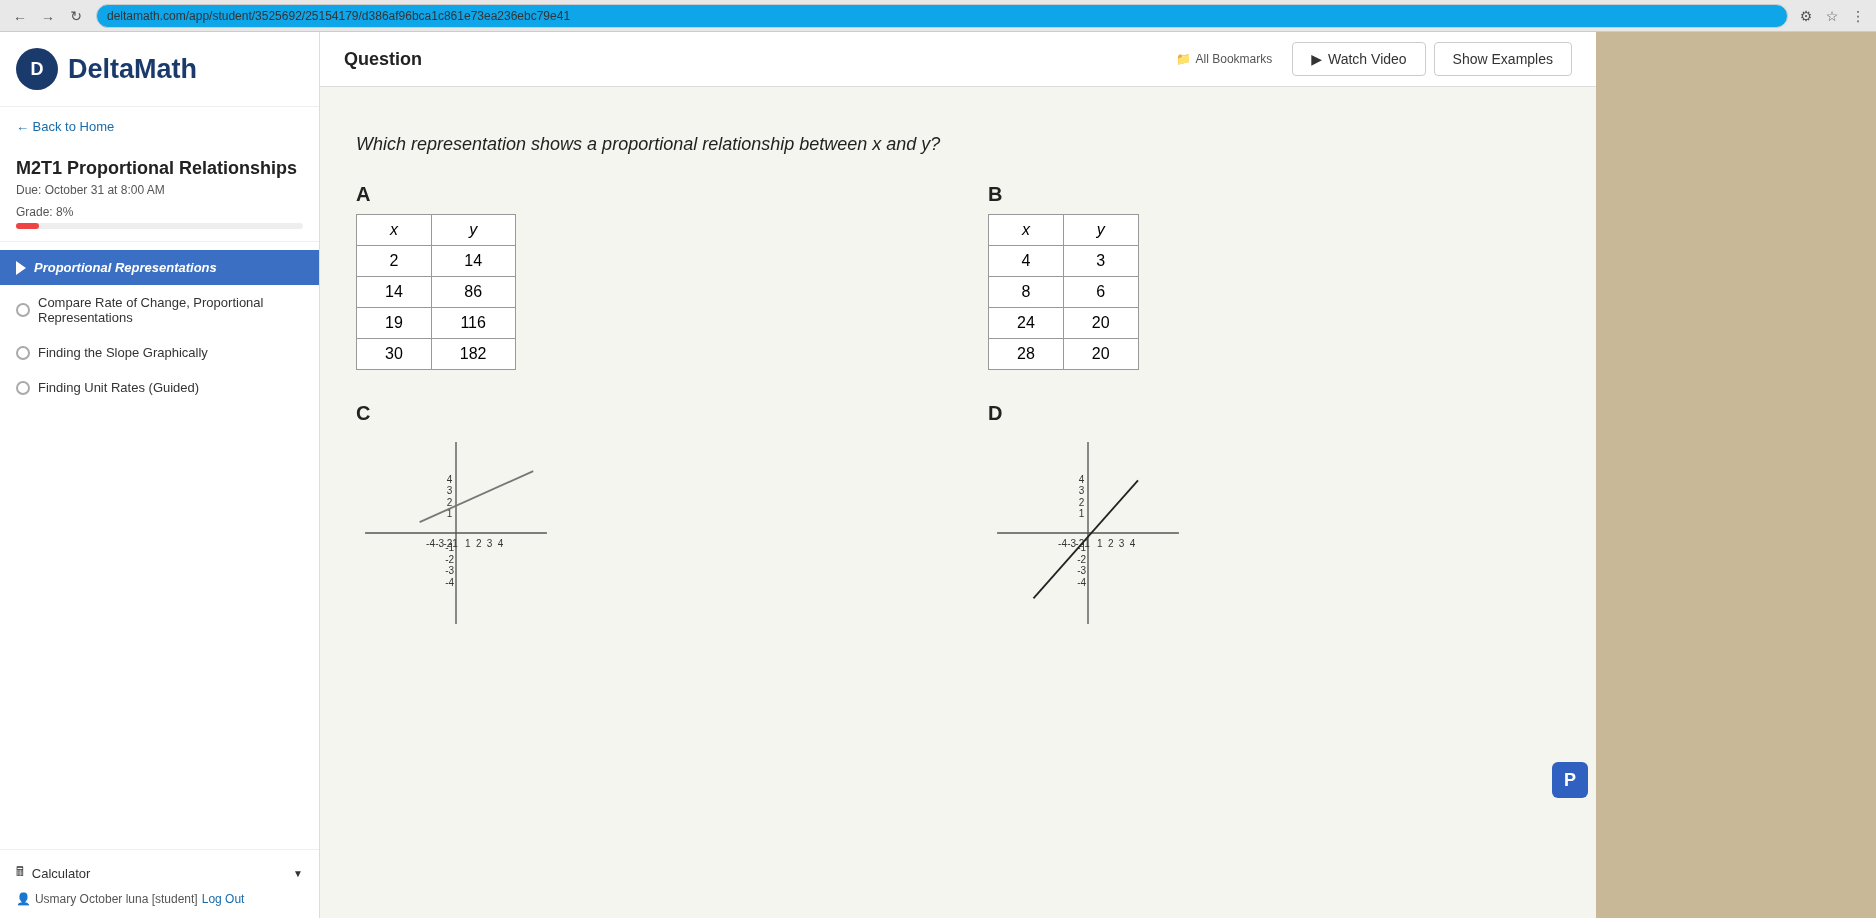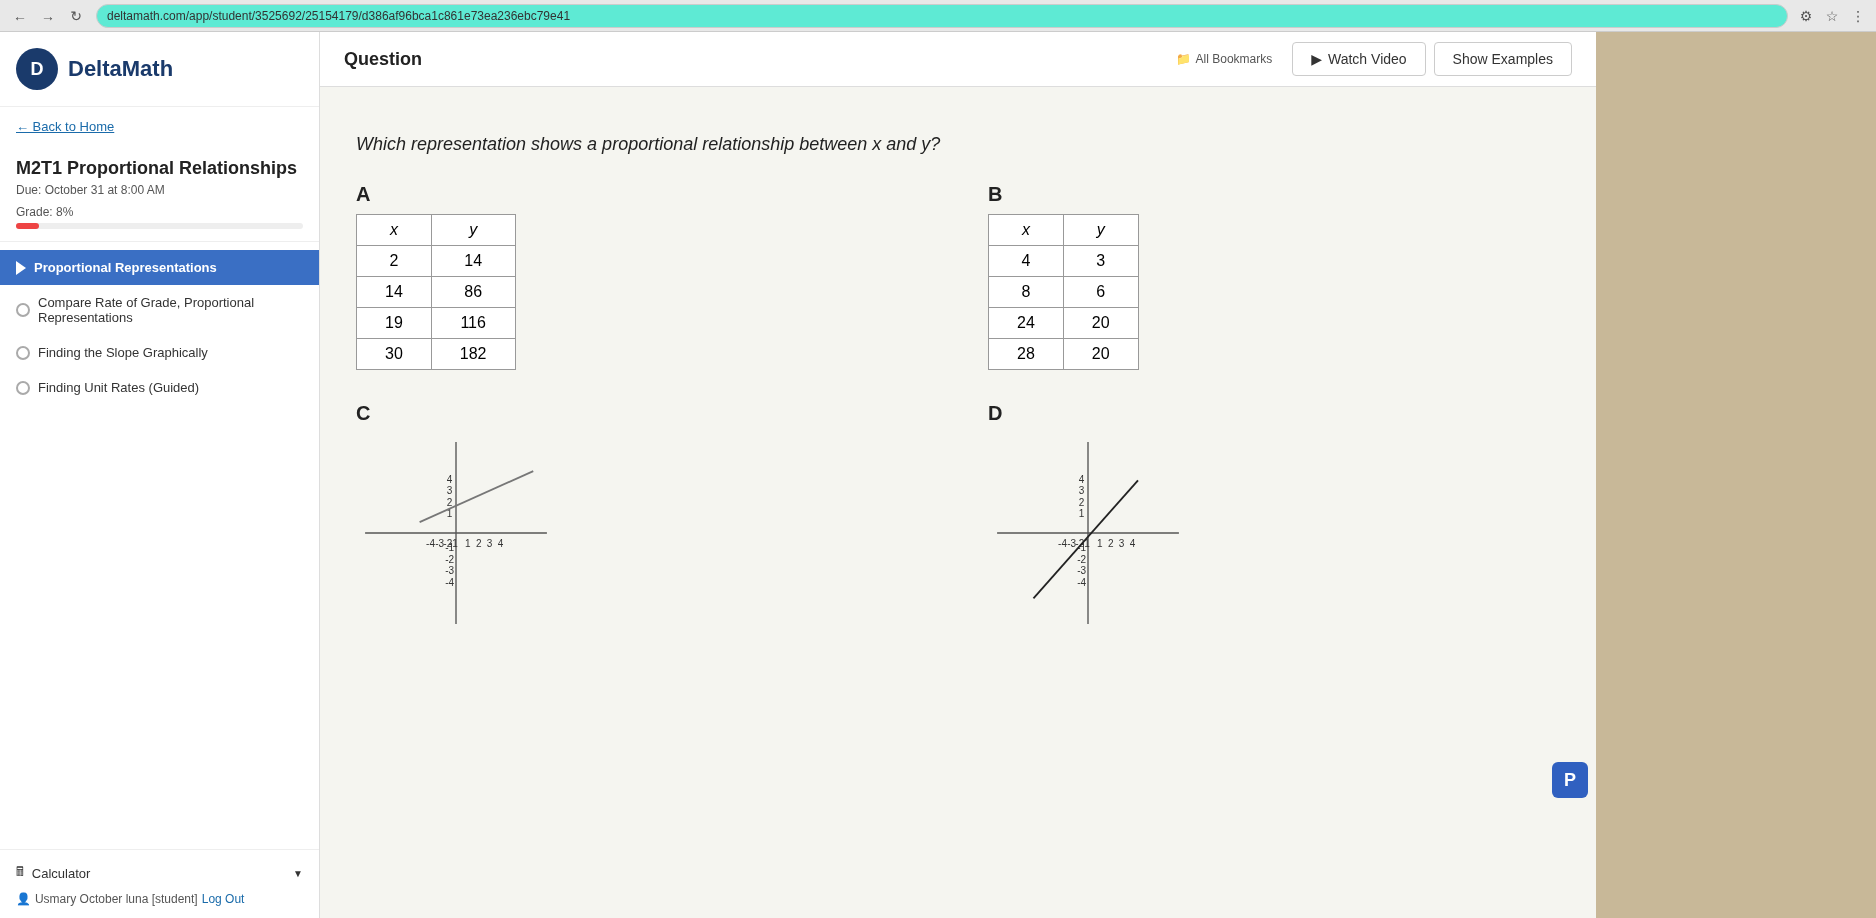--- a/index.html
+++ b/index.html
@@ -35,21 +35,21 @@
       font-size: 14px;
       color: #555;
       border-radius: 4px;
       display: flex; align-items: center; justify-content: center;
     }
     .address-bar {
       flex: 1;
       height: 24px;
       border: 1px solid #ccc;
       border-radius: 12px;
-      background: #5eead4;
+      background: #0ea5e9;
       padding: 0 10px;
       font-size: 12px;
       color: #333;
       display: flex;
       align-items: center;
     }
     .browser-actions {
       display: flex;
       gap: 6px;
       align-items: center;
@@ -92,34 +92,33 @@
       background: #1a3a6b;
       border-radius: 50%;
       display: flex;
       align-items: center;
       justify-content: center;
       color: white;
       font-size: 18px;
       font-weight: bold;
     }
     .logo-text {
-      font-size: 22px;
+      font-size: 27px;
       font-weight: bold;
       color: #1a3a6b;
     }
 
     .back-home {
       padding: 12px 16px;
       color: #1a6baa;
       font-size: 13px;
       cursor: pointer;
       display: flex;
       align-items: center;
       gap: 4px;
-      text-decoration: underline;
     }
 
     .assignment-section {
       padding: 12px 16px;
       border-bottom: 1px solid #eee;
     }
     .assignment-title {
       font-weight: bold;
       font-size: 18px;
       color: #222;
@@ -157,20 +156,21 @@
       cursor: pointer;
       display: flex;
       align-items: center;
       gap: 8px;
       color: #333;
     }
     .nav-item.active {
       background: #3a6fc4;
       color: white;
       font-weight: bold;
+      font-style: italic;
     }
     .nav-item .bullet {
       width: 14px; height: 14px;
       border: 2px solid #aaa;
       border-radius: 50%;
       flex-shrink: 0;
     }
     .nav-item .triangle {
       width: 0; height: 0;
       border-top: 7px solid transparent;
@@ -392,21 +392,21 @@
         </div>
       </div>
 
       <div class="nav-items">
         <div class="nav-item active">
           <div class="triangle"></div>
           <span>Proportional Representations</span>
         </div>
         <div class="nav-item">
           <div class="bullet"></div>
-          <span>Compare Rate of Grade, Proportional Representations</span>
+          <span>Compare Rate of Change, Proportional Representations</span>
         </div>
         <div class="nav-item">
           <div class="bullet"></div>
           <span>Finding the Slope Graphically</span>
         </div>
         <div class="nav-item">
           <div class="bullet"></div>
           <span>Finding Unit Rates (Guided)</span>
         </div>
       </div>

